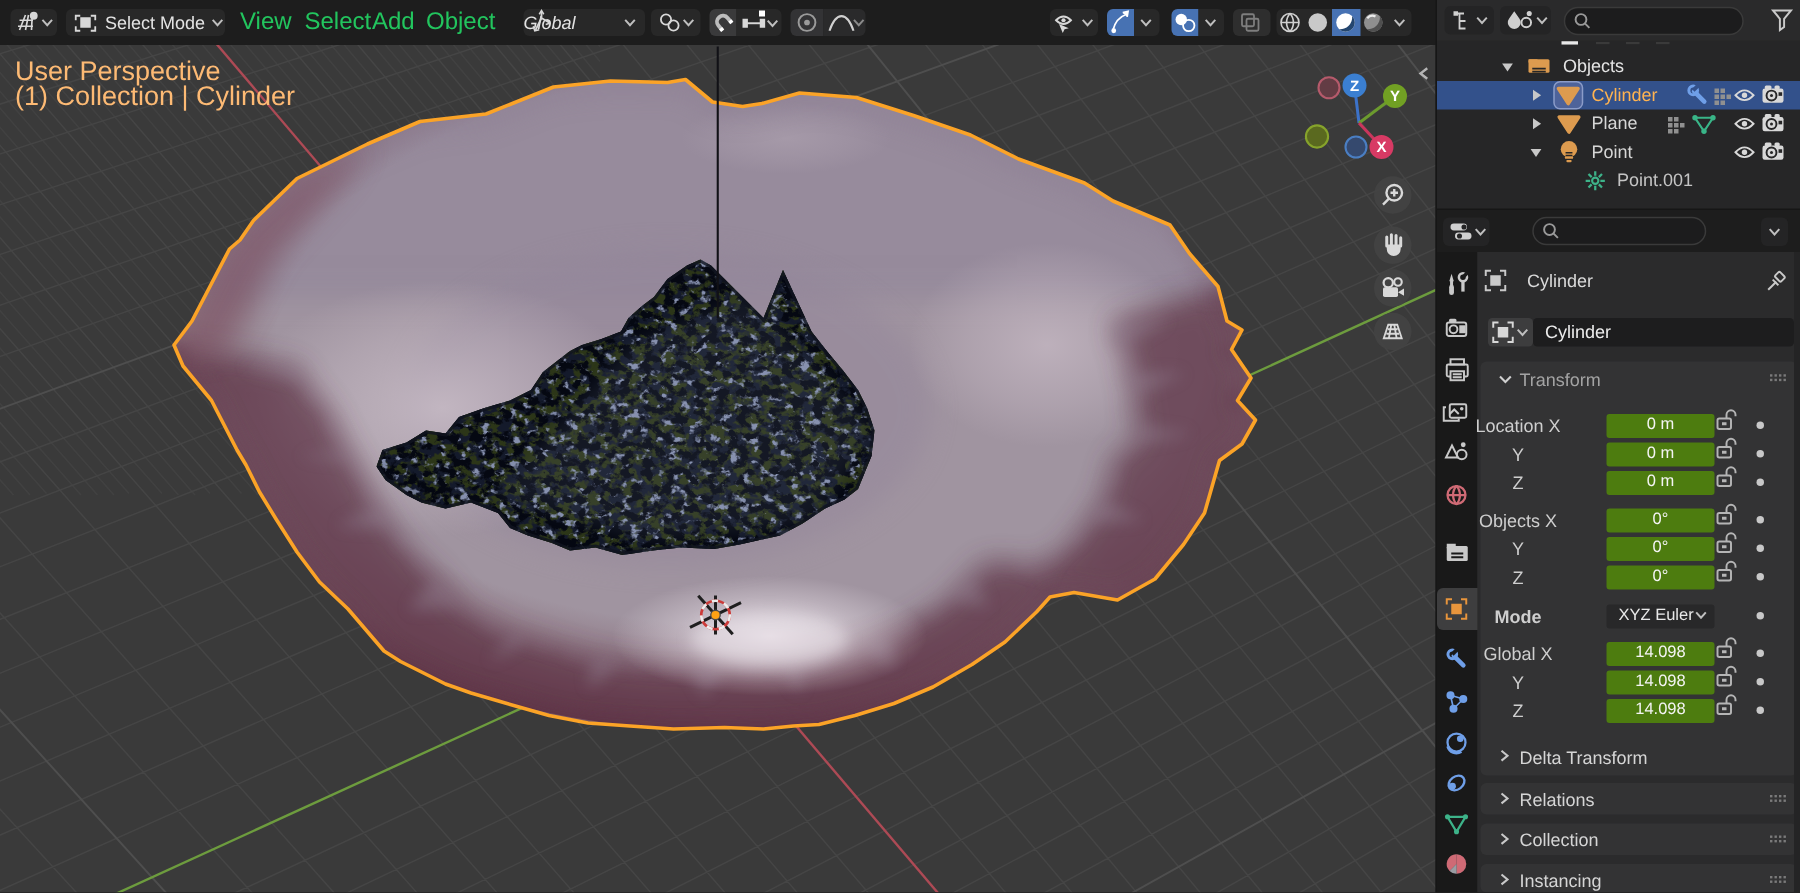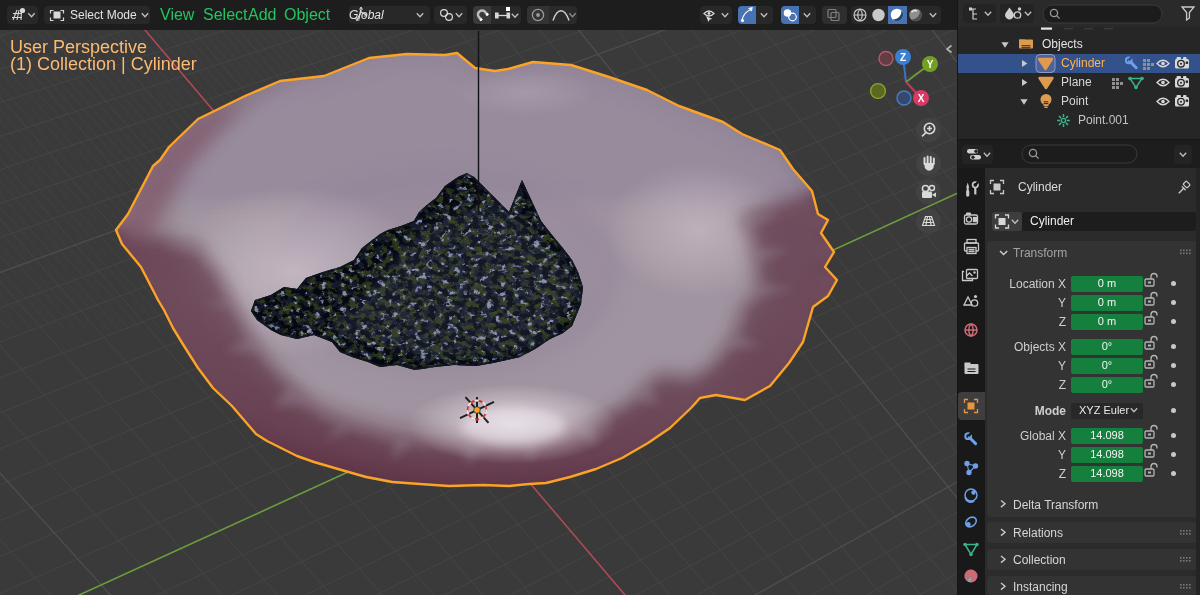--- a/index.html
+++ b/index.html
@@ -9,22 +9,22 @@
 .tbtn{position:absolute;top:6px;height:18px;background:#282828;border-radius:4px;color:#e3e3e3;font-size:12px;line-height:18px}
 .menu{position:absolute;top:6px;height:18px;color:#22c55e;font-size:16px;line-height:18px}
 #view{position:absolute;left:0;top:30px;width:957px;height:565px;background:#3a3a3a;overflow:hidden}
 .vptext{position:absolute;color:#fdba74;font-size:18px}
 #right{position:absolute;left:957px;top:0;width:243px;height:595px;background:#161616}
 #outliner{position:absolute;left:1px;top:0;width:264px;height:139px;background:#262627}
 .orow{position:absolute;left:0;width:100%;height:19px;font-size:12px;color:#d6d6d6;line-height:19px}
 #props{position:absolute;left:1px;top:140px;width:242px;height:455px;background:#2d2d2e}
 #ptabs{position:absolute;left:0;top:28px;width:27px;height:427px;background:#191919}
 #pcontent{position:absolute;left:27px;top:28px;width:215px;height:427px;background:#2b2b2c}
-.plabel{position:absolute;color:#cecece;font-size:12px;line-height:16px;white-space:nowrap;text-align:right}
-.pfield{position:absolute;left:113px;width:72px;height:15.5px;background:#15803d;border-radius:2px;color:#f4f4f4;font-size:11px;text-align:center;line-height:15.5px}
+.plabel{position:absolute;color:#cecece;font-size:12px;line-height:16px;white-space:nowrap;text-align:center}
+.pfield{position:absolute;left:113px;width:72px;height:15.5px;background:#4d7c0f;border-radius:2px;color:#f4f4f4;font-size:11px;text-align:center;line-height:15.5px}
 .dot{position:absolute;left:214px;width:5px;height:5px;border-radius:50%;background:#c8c8c8}
 </style></head><body>
 <div id="stage">
 <div id="topbar">
       <div class="tbtn" style="left:7px;width:31px;"></div>
       <div class="tbtn" style="left:44px;width:106px;"><span style="margin-left:26px;">Select Mode</span></div>
       <div class="menu" style="left:160px;">View</div>
       <div class="menu" style="left:203px;">Select</div>
       <div class="menu" style="left:248px;">Add</div>
       <div class="menu" style="left:284px;">Object</div>

